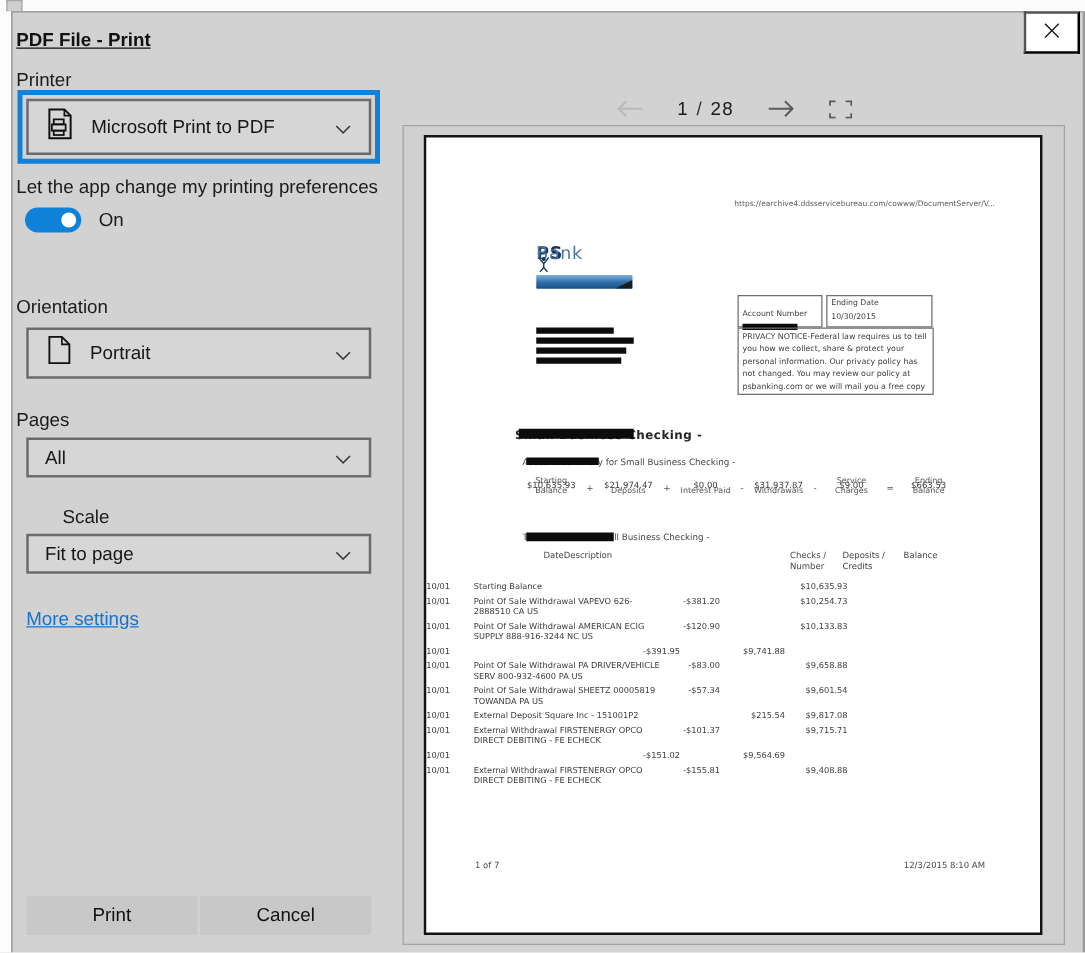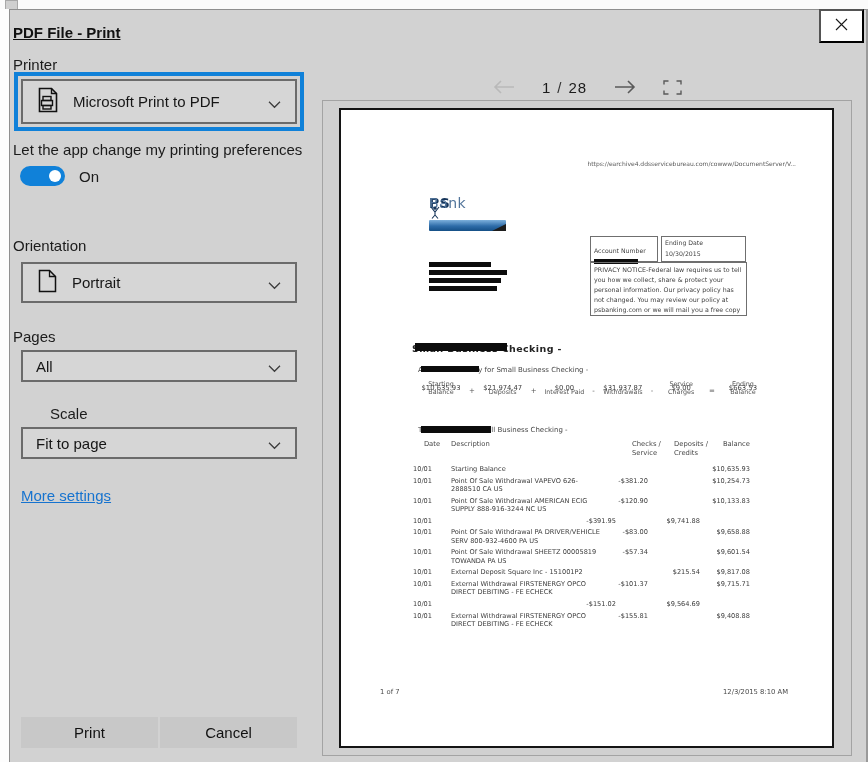--- a/index.html
+++ b/index.html
@@ -105,28 +105,28 @@
   .summary-row > * { position:static; }
   .sum-col { display:flex; flex-direction:column; align-items:center; }
   .sum-label { display:flex; align-items:flex-end; justify-content:center; min-height:16px; width:40px;
                font-size:6.4px; line-height:1.25; color:#555; text-align:center; }
   .sum-value { margin-top:4px; font-size:6.8px; color:#3c3c3c; white-space:nowrap; }
   .sum-op { font-size:7px; color:#555; padding-top:7px; }
 
   .tx-grid { display:grid; grid-template-columns:38px 165px 32px 52px 50px; padding-left:72px; }
   .tx-grid > * { position:static; }
   .tx-header { top:330px; left:0; right:0; font-size:6.8px; color:#474747; }
-  .th-date { text-align:center; }
+  .th-date { text-align:right; }
   .th-desc { text-align:left; line-height:1.3; }
   .th-num { text-align:center; line-height:1.3; }
   .th-bal { text-align:right; }
 
   .tx-rows { top:355px; left:0; right:0; }
   .tx-rows { display:block; }
-  .tx-row { position:static; display:grid; grid-template-columns:38px 165px 32px 52px 50px; padding-left:72px;
+  .tx-row { position:static; display:grid; grid-template-columns:38px 165px 32px 52px 50px; 
             margin-bottom:3.5px; font-size:6.6px; line-height:1.25; color:#3c3c3c; }
   .tx-row span { position:static; }
   .c-desc { padding-right:14px; }
   .c-debit, .c-credit, .c-bal { text-align:right; white-space:nowrap; }
 
   .st-footer-left { top:578px; left:39px; font-size:6.8px; color:#4a4a4a; }
   .st-footer-right { top:578px; right:44px; font-size:6.8px; color:#4a4a4a; }
 </style>
 </head>
 <body>
@@ -326,21 +326,21 @@
         <span>Transactions for Small Business Checking -</span>
         <span class="redact"></span>
       </div>
 
     <div class="tx-grid tx-header">
       <span class="th-date">Date</span>
       <span class="th-desc">Description</span>
       <span class="th-num">
           <span>Checks /</span>
           <br>
-          <span>Service</span>
+          <span>Number</span>
         </span>
       <span class="th-num">
           <span>Deposits /</span>
           <br>
           <span>Credits</span>
         </span>
       <span class="th-bal">Balance</span>
     </div>
 
     <div class="tx-rows">

